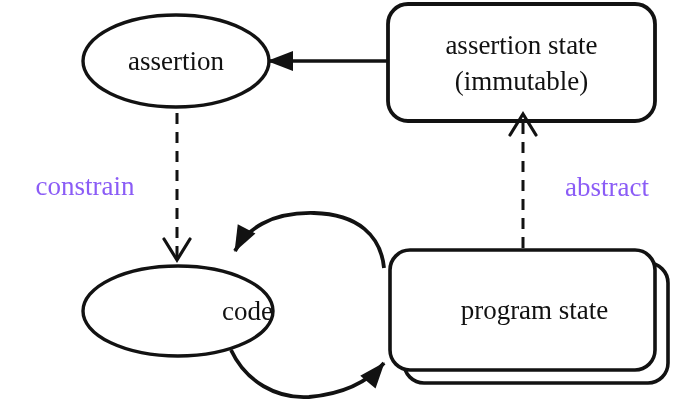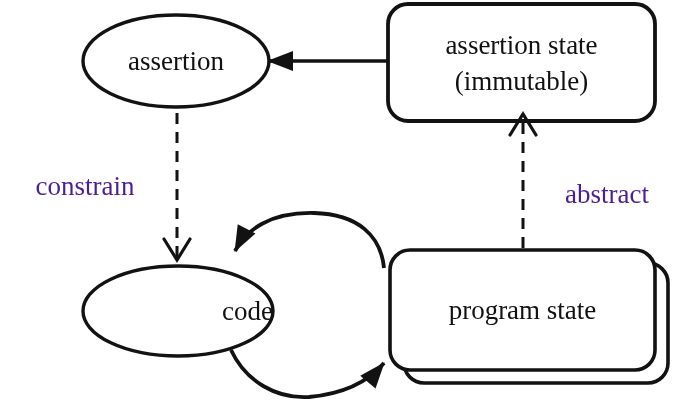--- a/index.html
+++ b/index.html
@@ -32,21 +32,21 @@
     line-height: 36px;
     color: #111111;
     pointer-events: none;
   }
   .edge-label {
     position: absolute;
     display: flex;
     align-items: center;
     justify-content: center;
     font-size: 27px;
-    color: #4c1d95;
+    color: #8b5cf6;
     pointer-events: none;
   }
 </style>
 </head>
 <body>
 
 <div class="stage">
 
   <svg class="canvas" width="685" height="405" viewBox="0 0 685 405">
     <defs>
@@ -85,21 +85,21 @@
 
   <div class="node-label" style="left:388px; top:4px; width:267px; height:117px;">
     <span>assertion state</span>
     <span>(immutable)</span>
   </div>
 
   <div class="node-label" style="left:83px; top:266px; width:190px; height:90px;align-items:flex-end;">
     <span>code</span>
   </div>
 
-  <div class="node-label" style="left:390px; top:250px; width:265px; height:120px;">
+  <div class="node-label" style="left:390px; top:250px; width:265px; height:120px;padding-left:12px;">
     <span>program state</span>
   </div>
 
   <div class="edge-label" style="left:15px; top:170px; width:140px; height:32px;">constrain</div>
 
-  <div class="edge-label" style="left:549px; top:178px; width:116px; height:32px;">abstract</div>
+  <div class="edge-label" style="left:549px; top:171px; width:116px; height:32px;">abstract</div>
 
 </div>
 
 </body></html>

